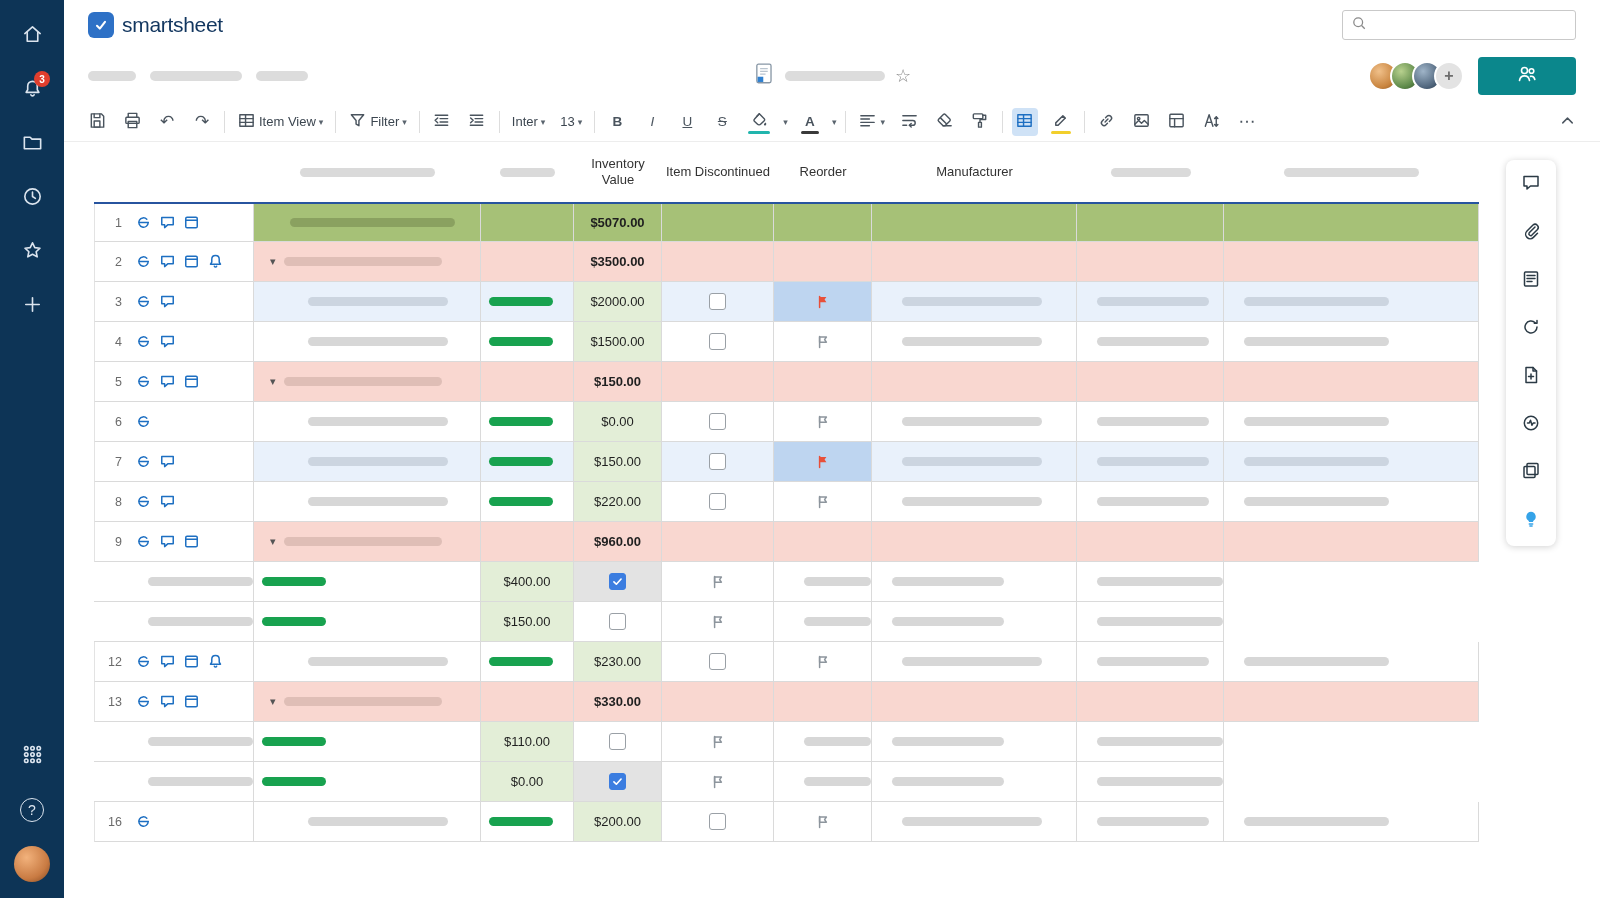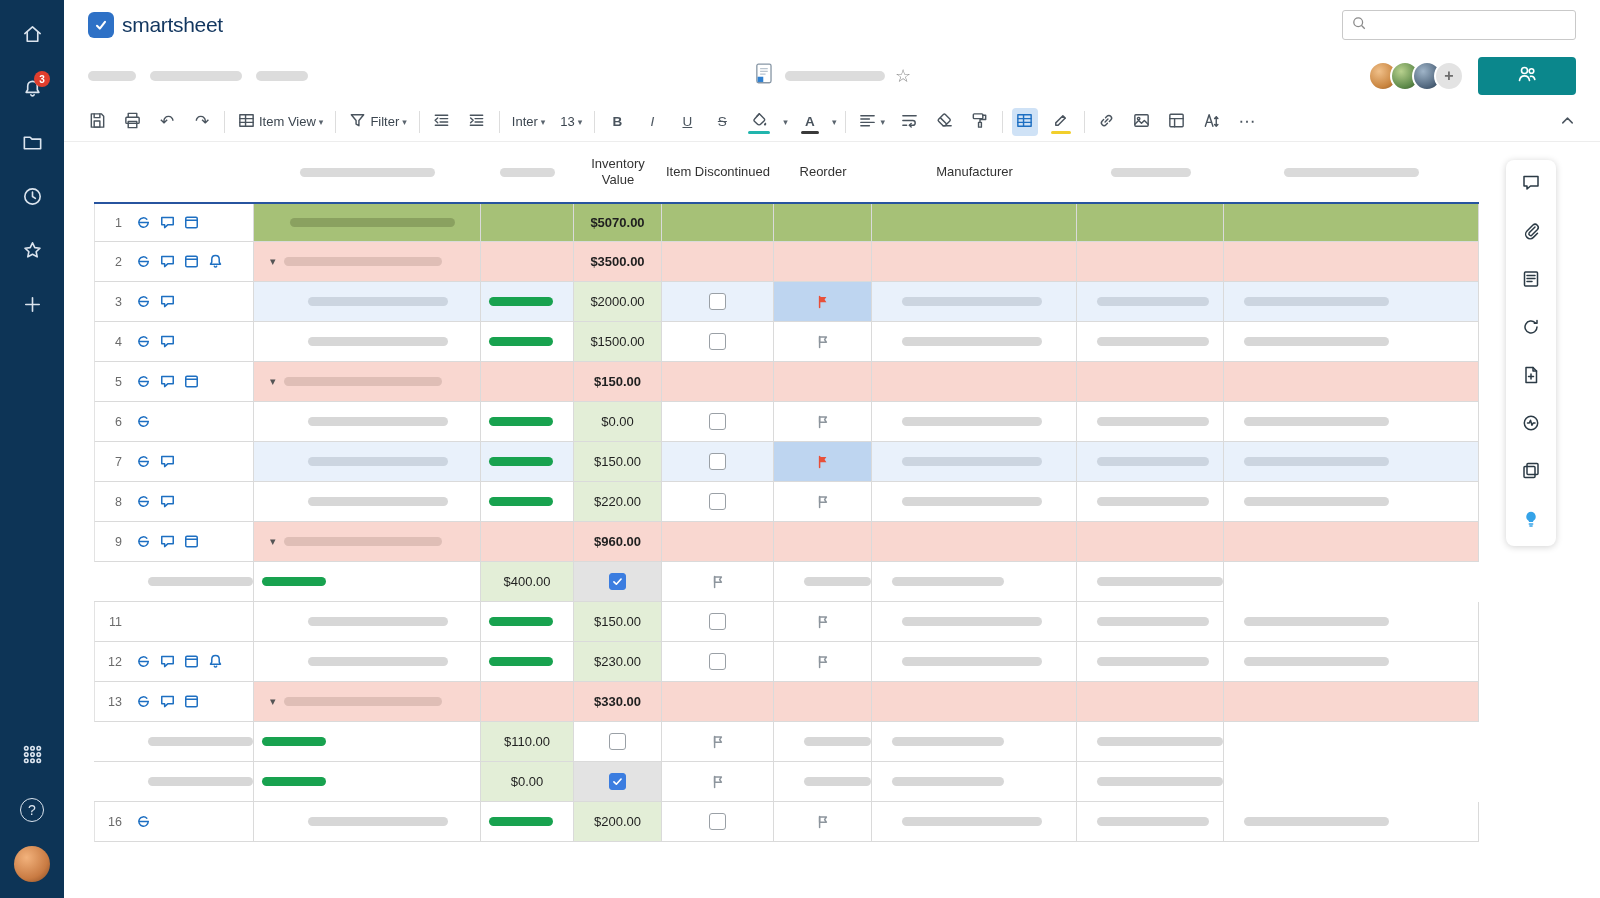--- a/index.html
+++ b/index.html
@@ -824,24 +824,20 @@
                 <span class="pill" style="width:140px"></span>
               </div>
               <div class="cell c8">
                 <span class="pill" style="width:112px"></span>
               </div>
               <div class="cell c9">
                 <span class="pill" style="width:145px"></span>
               </div>
             </div>
             <div class="gridrow row white">
-              <div class="cell rowhead">
-                <span class="num">11</span>
-                <span class="rowicons"></span>
-              </div>
               <div class="cell primary ind2">
                 <span class="pill" style="width:140px"></span>
               </div>
               <div class="cell barcell">
                 <span class="gbar"></span>
               </div>
               <div class="cell value">$150.00</div>
               <div class="cell checkcell">
                 <span class="cbx"></span>
               </div>

